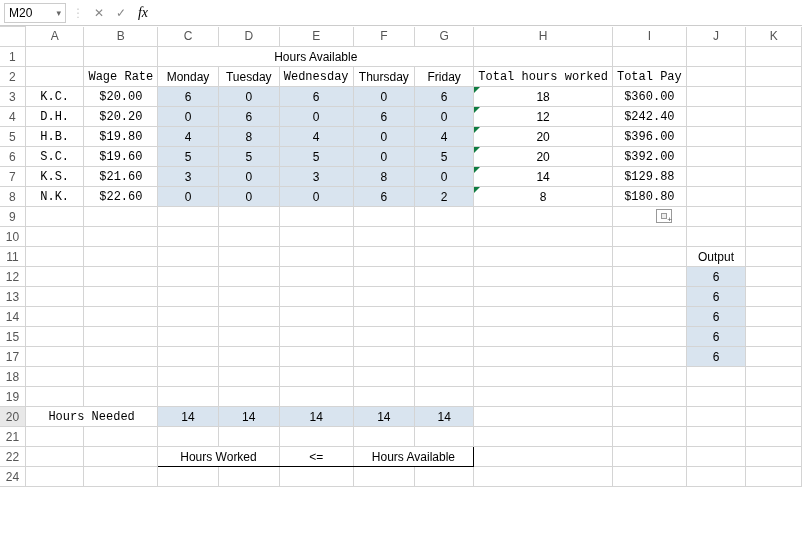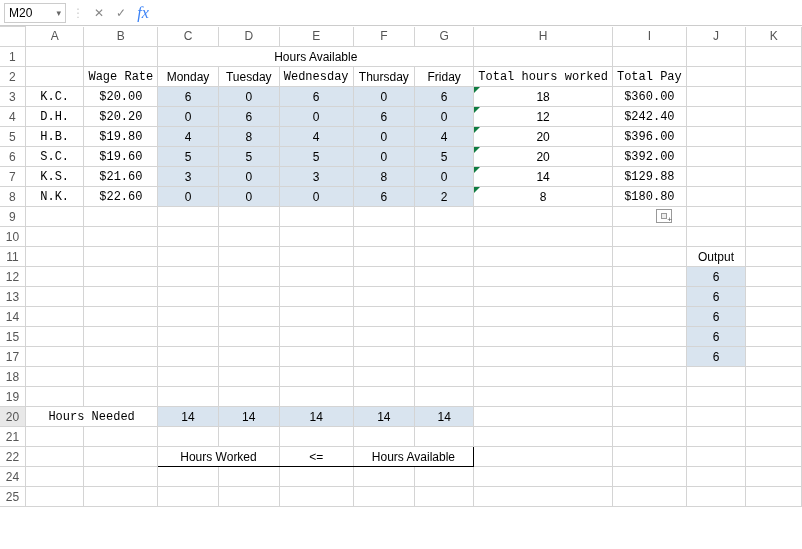--- a/index.html
+++ b/index.html
@@ -46,22 +46,22 @@
   height: 18px;
   display: flex;
   align-items: center;
   justify-content: center;
   color: #888;
   cursor: pointer;
 }
 .fx {
   font-style: italic;
   font-family: "Times New Roman", serif;
-  font-size: 16px;
-  color: #3b82f6;
+  font-size: 14px;
+  color: #000000;
   text-align: right;
 }
 .formula-input {
   flex: 1;
   height: 20px;
   border: none;
   outline: none;
   font-size: 12px;
   padding: 0 6px;
 }
@@ -484,34 +484,20 @@
           <td></td>
           <td></td>
           <td></td>
           <td></td>
           <td></td>
           <td></td>
           <td></td>
           <td></td>
           <td></td>
         </tr>
-  <tr>
-          <th class="row-head">25</th>
-          <td></td>
-          <td></td>
-          <td></td>
-          <td></td>
-          <td></td>
-          <td></td>
-          <td></td>
-          <td></td>
-          <td></td>
-          <td></td>
-          <td></td>
-        </tr>
 
 </tbody>
     </table>
 
 <div class="paste-icon" style="top:183px; left:656px">
   <div class="pl"></div>
       <span class="plus">+</span>
 </div>
 </div>
 

